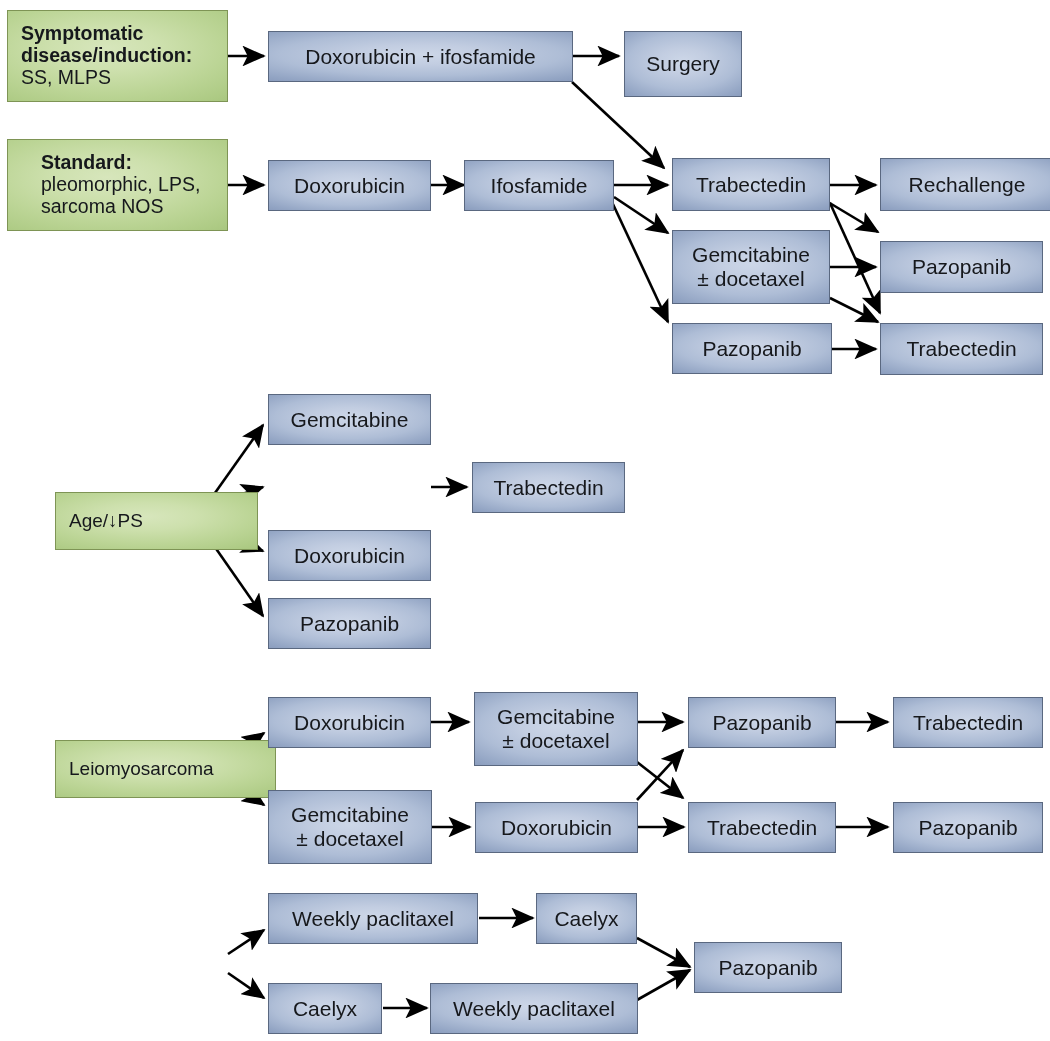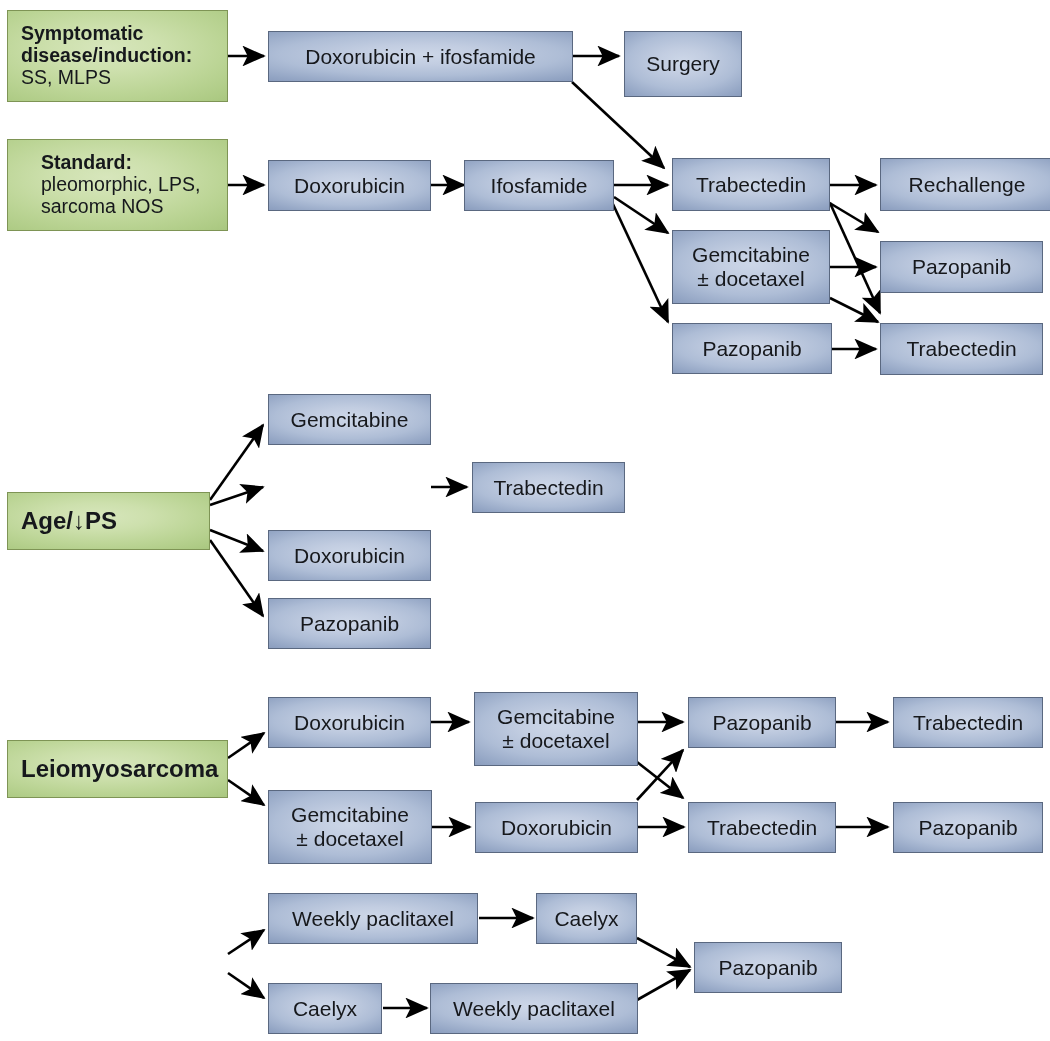--- a/index.html
+++ b/index.html
@@ -59,22 +59,23 @@
     font-size: 19.5px;
     justify-content: flex-start;
     text-align: left;
     padding-left: 13px;
     padding-right: 6px;
   }
   .node-green .gtext { width: 100%; }
   .node-green .gline-bold { font-weight: bold; display: block; }
   .node-green .gline { display: block; }
   .node-green.single-line {
-    font-weight: bold;
-    font-size: 24px;
+    font-weight: normal;
+    font-size: 19px;
+    margin-left: 48px;
   }
   .nb-inner { display: block; width: 100%; }
   .nb-line { display: block; }
 </style>
 </head>
 <body>
 
 <div id="diagram-root">
 
   <svg class="flow-svg" viewBox="0 0 1050 1041">

